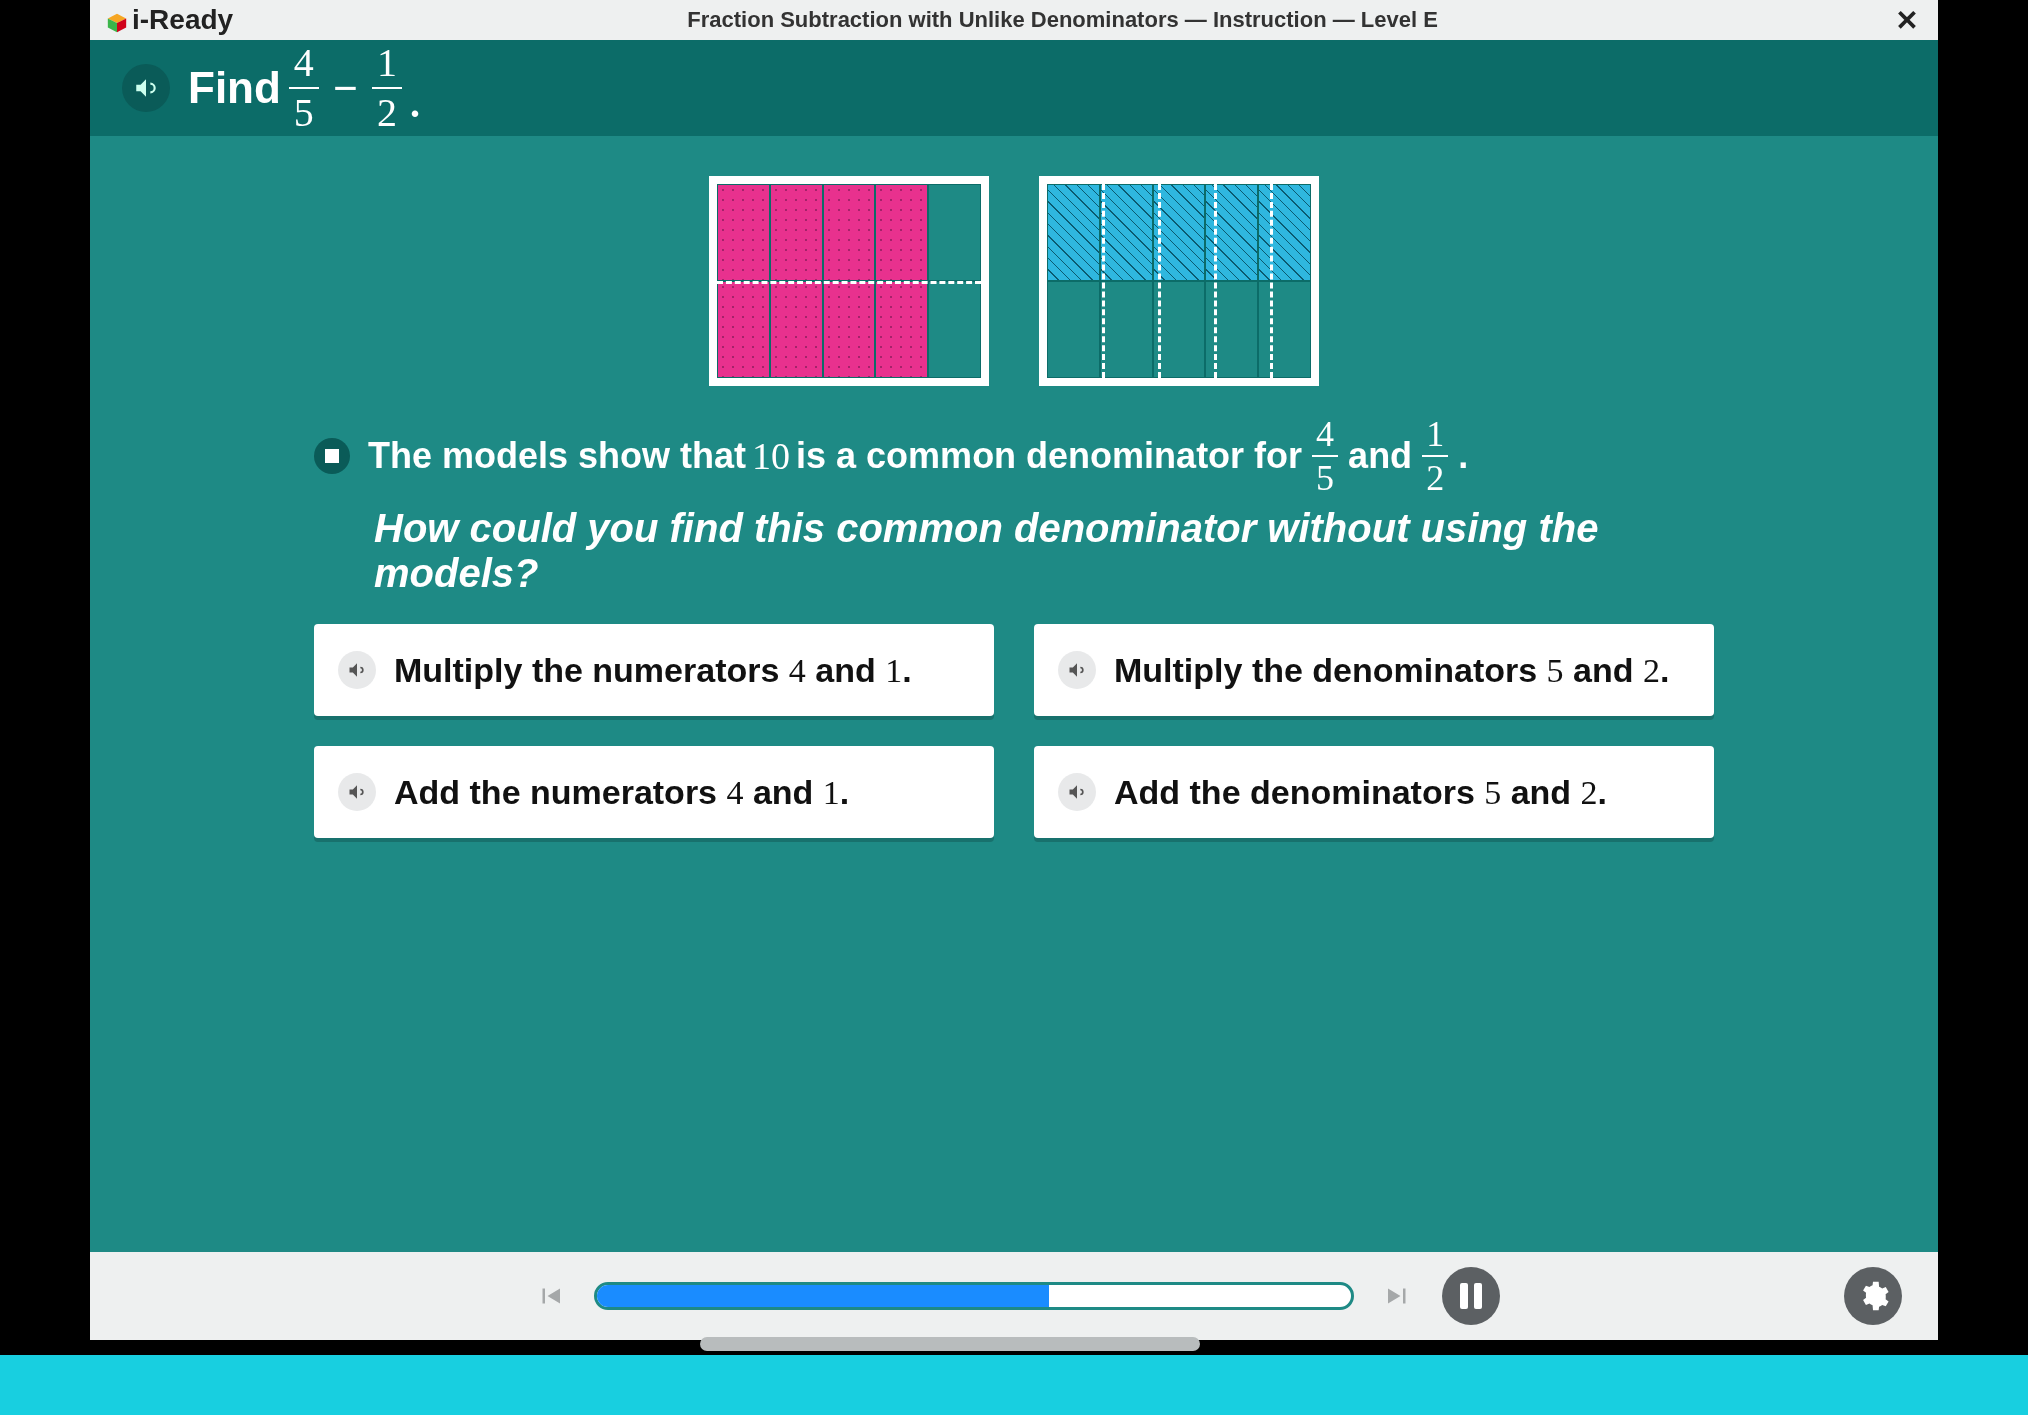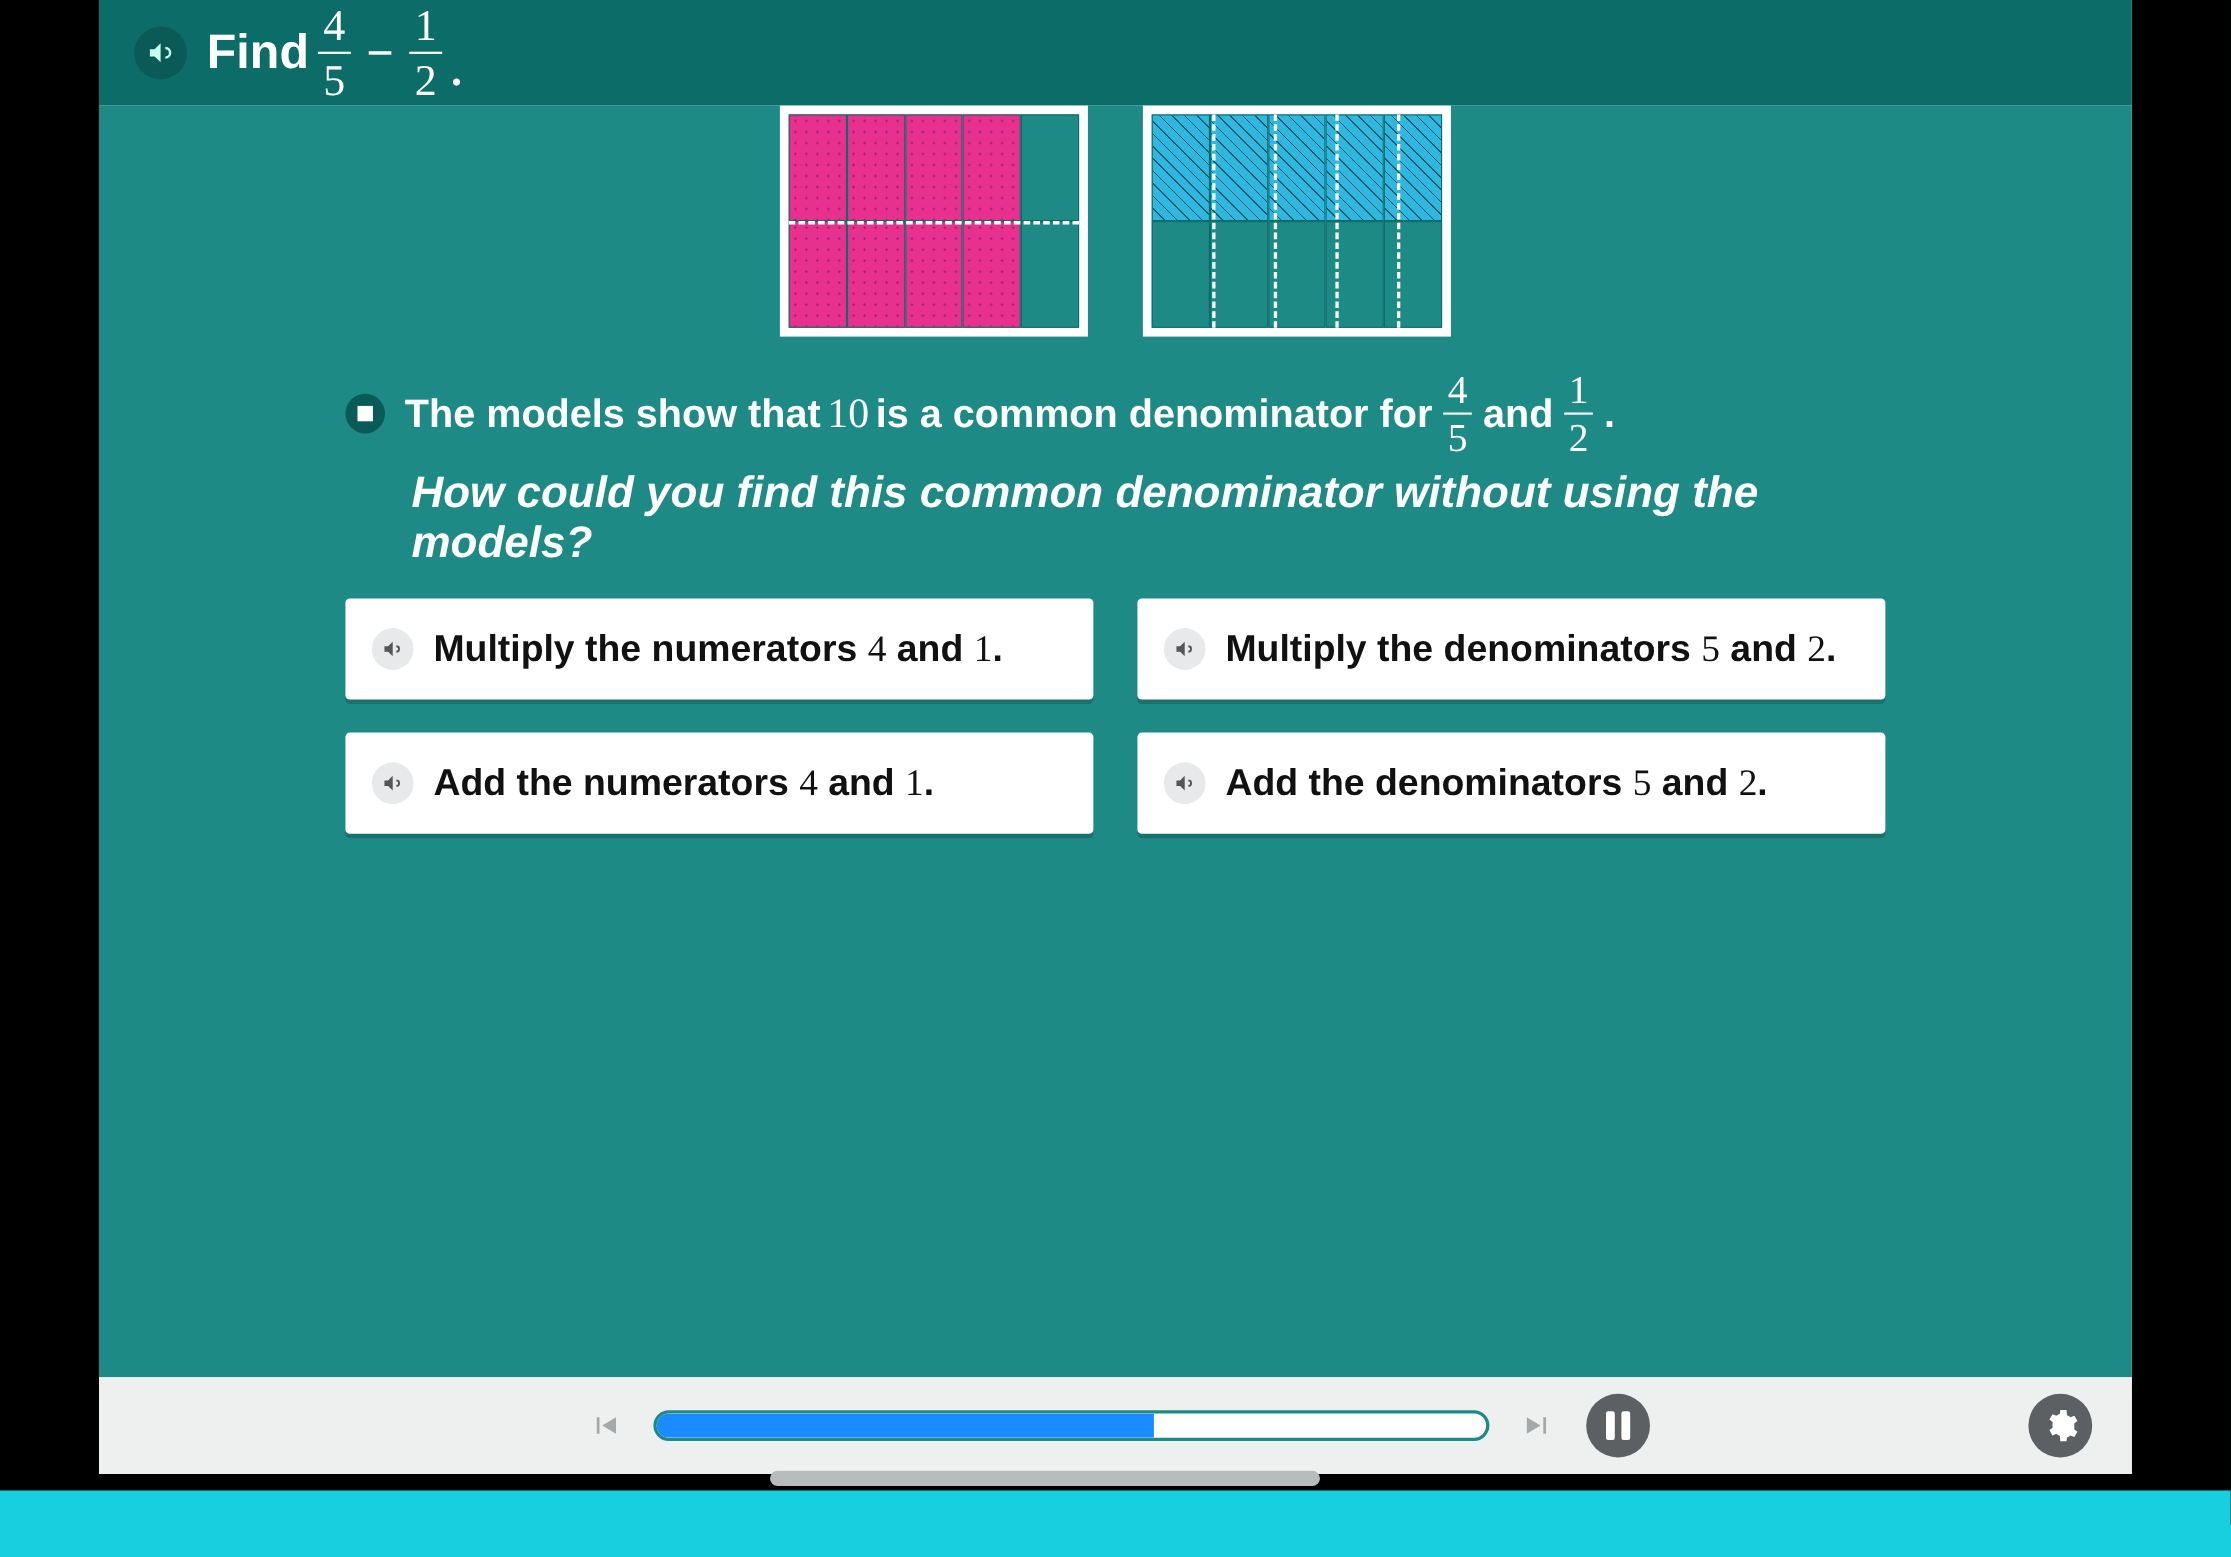--- a/index.html
+++ b/index.html
@@ -16,21 +16,21 @@
   .prompt-band{height:96px;background:#0c6c68;display:flex;align-items:center;padding-left:32px;color:#fff;}
   .audio-btn{width:48px;height:48px;border-radius:50%;background:#0a5b58;display:flex;align-items:center;justify-content:center;margin-right:18px;cursor:pointer;}
   .audio-btn svg{width:26px;height:26px;}
   .prompt-text{font-size:44px;font-weight:600;display:flex;align-items:center;gap:8px;}
   .frac{display:inline-flex;flex-direction:column;align-items:center;font-family:"Cambria Math","Times New Roman",serif;font-size:40px;line-height:1;font-weight:400;}
   .frac .bar{width:30px;height:2px;background:#fff;margin:4px 0;}
   .frac.dark .bar{background:#fff;}
   .minus{font-size:44px;font-family:"Cambria Math","Times New Roman",serif;padding:0 6px;}
   .period{font-size:40px;font-family:"Cambria Math","Times New Roman",serif;align-self:flex-end;margin-bottom:6px;}
   
-  .main{flex:1;background:#1e8a85;display:flex;flex-direction:column;align-items:center;}
+  .main{flex:1;background:#1e8a85;display:flex;flex-direction:column;align-items:center;padding-top:40px;}
   .models{display:flex;gap:50px;margin-bottom:30px;}
   .model{width:280px;height:210px;background:#fff;padding:8px;}
   .model-inner{width:100%;height:100%;display:grid;}
   
   .model-a .model-inner{grid-template-columns:repeat(5,1fr);grid-template-rows:repeat(2,1fr);}
   .cell{border:1px solid #0c6c68;position:relative;}
   .cell.pink{background:#e8318e;}
   .cell.pink::after{content:"";position:absolute;inset:0;background-image:radial-gradient(#a5226a 1.2px,transparent 1.2px);background-size:10px 10px;}
   .cell.teal{background:#1e8a85;}
   
@@ -75,20 +75,34 @@
   
   .cyan-strip{position:absolute;left:0;right:0;bottom:0;height:60px;background:#18cfe0;}
   .gray-track{position:absolute;left:700px;width:500px;height:14px;background:#b8bcbd;border-radius:8px;bottom:64px;}
 </style>
 </head>
 <body>
 
 <div class="stage-wrap">
   <div class="stage">
 
+    <div class="topbar">
+      <div class="logo">
+        <span class="logo-cube">
+          <svg viewBox="0 0 24 24">
+              <polygon points="12,2 22,7 12,12 2,7" fill="#f6a623"></polygon>
+              <polygon points="2,7 12,12 12,22 2,17" fill="#3bb54a"></polygon>
+              <polygon points="22,7 22,17 12,22 12,12" fill="#d0021b"></polygon>
+            </svg>
+        </span>
+        <span>i-Ready</span>
+      </div>
+      <div class="title-center">Fraction Subtraction with Unlike Denominators — Instruction — Level E</div>
+      <div class="close-x">✕</div>
+    </div>
 
     <div class="prompt-band">
       <div class="audio-btn">
         <svg viewBox="0 0 24 24">
             <path fill="#cfe" d="M3 9v6h4l5 5V4L7 9H3z"></path>
             <path fill="#cfe" d="M16 7a5 5 0 010 10v-2a3 3 0 000-6V7z"></path>
           </svg>
       </div>
       <div class="prompt-text">
         <span>Find</span>

